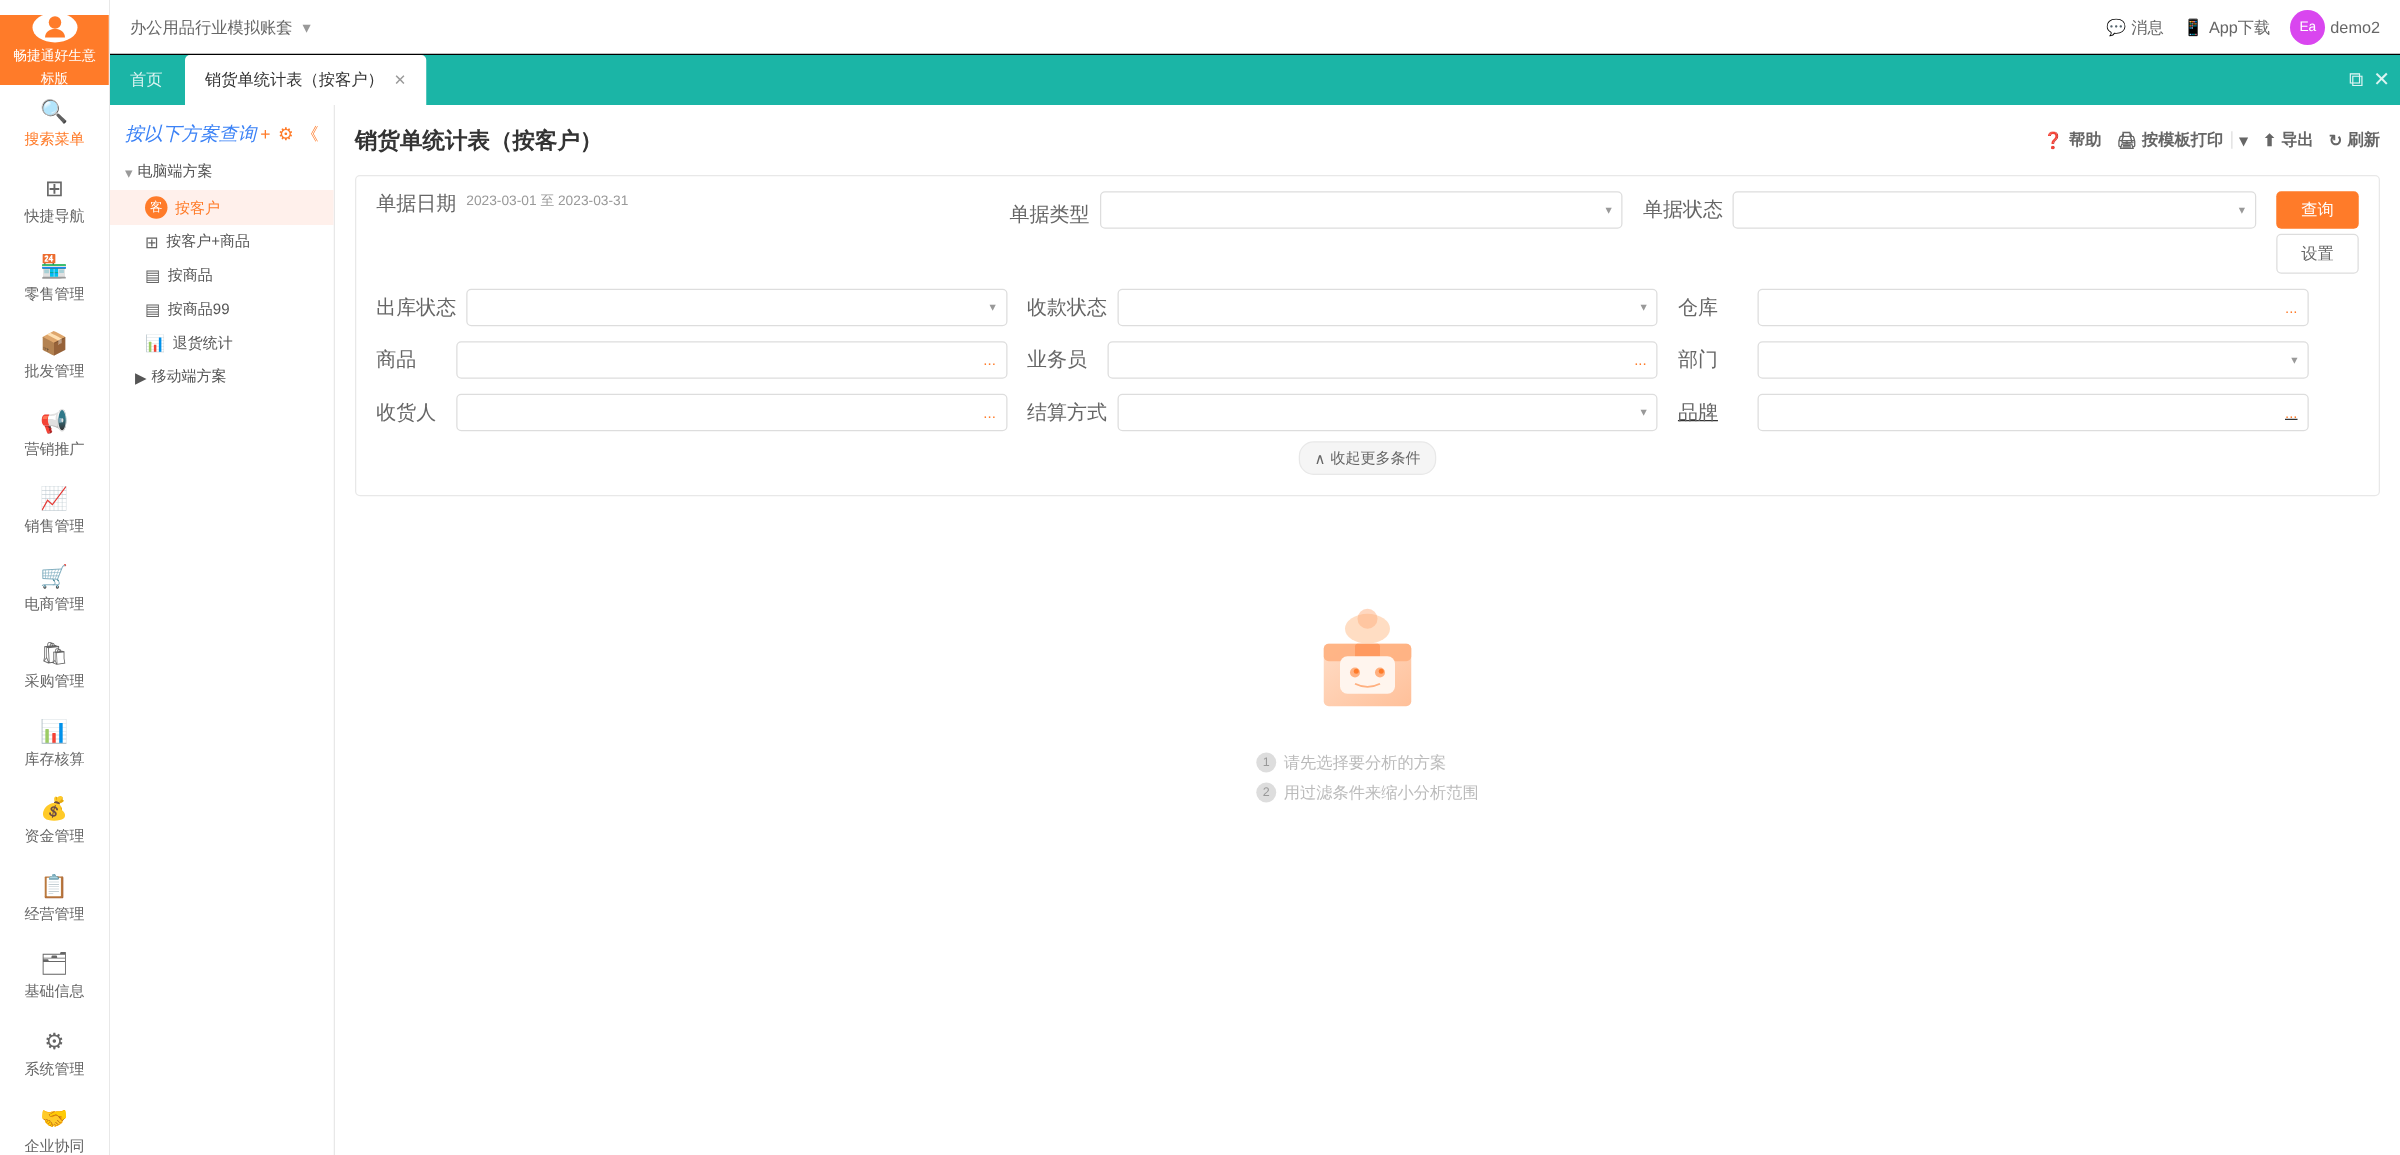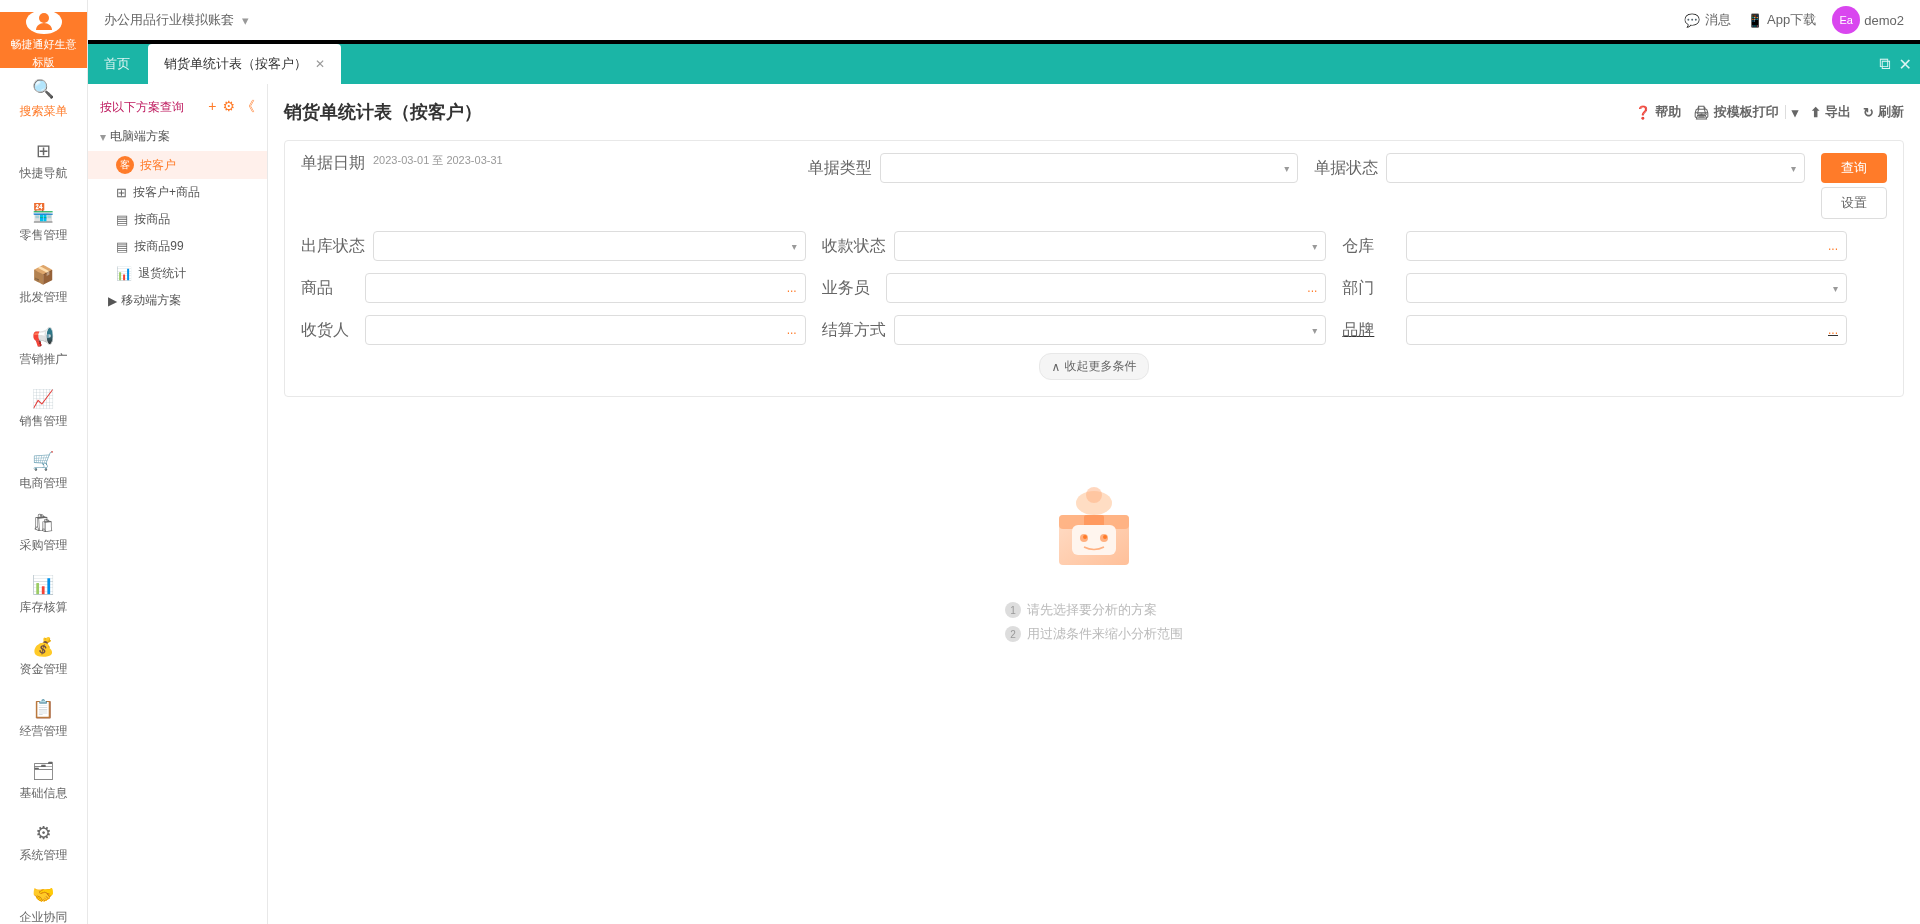--- a/index.html
+++ b/index.html
@@ -12,42 +12,42 @@
     .logo-icon svg { width: 24px; height: 24px; }
     .logo-text { color: #fff; font-size: 11px; margin-top: 3px; }
     .sidebar-item { width: 100%; display: flex; flex-direction: column; align-items: center; padding: 10px 0; cursor: pointer; color: #666; font-size: 12px; border-bottom: none; }
     .sidebar-item .s-icon { font-size: 18px; margin-bottom: 3px; }
     .sidebar-search { color: #ff7b29; }
 
     
     .main { flex: 1; display: flex; flex-direction: column; overflow: hidden; }
 
     
-    .topbar { height: 44px; background: #fff; border-bottom: 4px solid #000000; display: flex; align-items: center; justify-content: space-between; padding: 0 16px; }
+    .topbar { height: 44px; background: #fff; border-bottom: 1px solid #000000; display: flex; align-items: center; justify-content: space-between; padding: 0 16px; }
     .topbar-left { display: flex; align-items: center; gap: 8px; color: #666; font-size: 13px; }
     .topbar-right { display: flex; align-items: center; gap: 16px; color: #666; font-size: 13px; }
     .topbar-right .tr-item { display: flex; align-items: center; gap: 4px; cursor: pointer; }
     .avatar { width: 28px; height: 28px; border-radius: 50%; background: #d946ef; display: flex; align-items: center; justify-content: center; color: #fff; font-size: 11px; }
 
     
     .tabbar { height: 40px; background: #1bb5a6; display: flex; align-items: center; padding: 0 0; }
     .tab { display: flex; align-items: center; height: 100%; padding: 0 16px; cursor: pointer; color: rgba(255,255,255,0.85); font-size: 13px; }
     .tab.home { background: transparent; }
     .tab.active { background: #fff; color: #333; border-radius: 4px 4px 0 0; margin: 0 2px; }
     .tab-close { margin-left: 8px; color: #999; font-size: 12px; cursor: pointer; }
     .tabbar-right { margin-left: auto; display: flex; align-items: center; padding-right: 8px; gap: 8px; }
     .tabbar-right .icon-btn { color: rgba(255,255,255,0.85); cursor: pointer; font-size: 16px; }
 
     
     .content { flex: 1; display: flex; overflow: hidden; background: #f5f5f5; }
 
     
     .left-panel { width: 180px; background: #fff; border-right: 1px solid #e8e8e8; padding: 8px 0; overflow-y: auto; }
     .left-panel-header { display: flex; align-items: center; justify-content: space-between; padding: 6px 12px; color: #666; font-size: 12px; }
-    .left-panel-header .lp-title { font-size: 12px; color: #be185d; }
+    .left-panel-header .lp-title { font-size: 15px; color: #3b82f6; font-style: italic; }
     .lp-icons { display: flex; gap: 6px; color: #ff7b29; }
     .lp-icons span { cursor: pointer; font-size: 14px; }
     .tree-group { padding: 0; }
     .tree-parent { display: flex; align-items: center; padding: 6px 12px; color: #555; font-size: 12px; cursor: pointer; }
     .tree-parent .arrow { margin-right: 4px; color: #999; }
     .tree-child { padding: 5px 12px 5px 28px; font-size: 12px; color: #555; cursor: pointer; display: flex; align-items: center; gap: 6px; }
     .tree-child.active { color: #ff7b29; background: #fff0eb; }
     .tree-child .tc-icon { width: 18px; height: 18px; border-radius: 50%; background: #ff7b29; display: flex; align-items: center; justify-content: center; color: #fff; font-size: 10px; }
     .tree-child .tc-icon-img { color: #666; font-size: 13px; }
     .tree-subparent { padding: 5px 12px 5px 20px; font-size: 12px; color: #555; cursor: pointer; display: flex; align-items: center; gap: 4px; }
@@ -280,21 +280,21 @@
 
         <div style="display:flex; gap:16px; margin-bottom:12px; align-items:flex-start;">
 
           <div style="display:flex; align-items:flex-start; gap:8px; flex:1;">
             <span class="filter-label">单据日期</span>
             <div class="date-filter">
               <div class="date-range">2023-03-01 至 2023-03-31</div>
             </div>
           </div>
 
-          <div style="display:flex; align-items:center; gap:8px; flex:1;">
+          <div style="display:flex; align-items:flex-end; gap:8px; flex:1;">
             <span class="filter-label">单据类型</span>
             <div class="filter-control">
               <span></span>
               <span class="chevron">▾</span>
             </div>
           </div>
 
           <div style="display:flex; align-items:center; gap:8px; flex:1;">
             <span class="filter-label">单据状态</span>
             <div class="filter-control">

